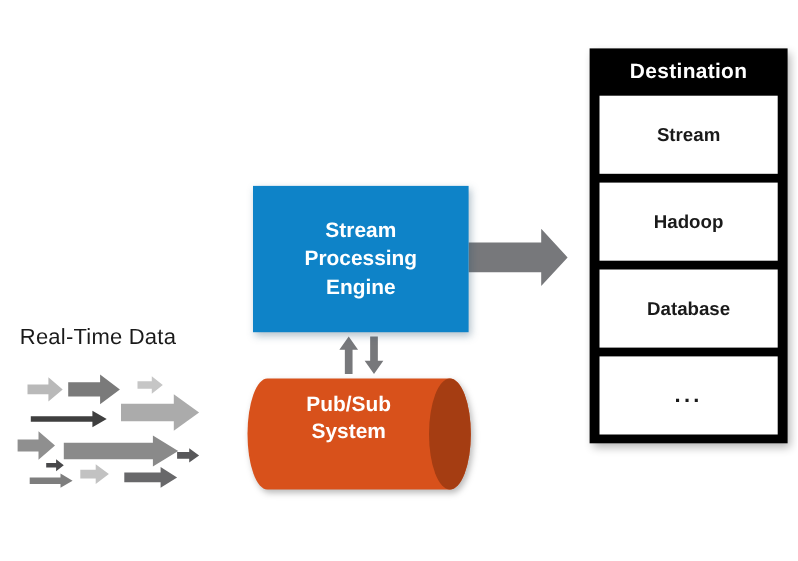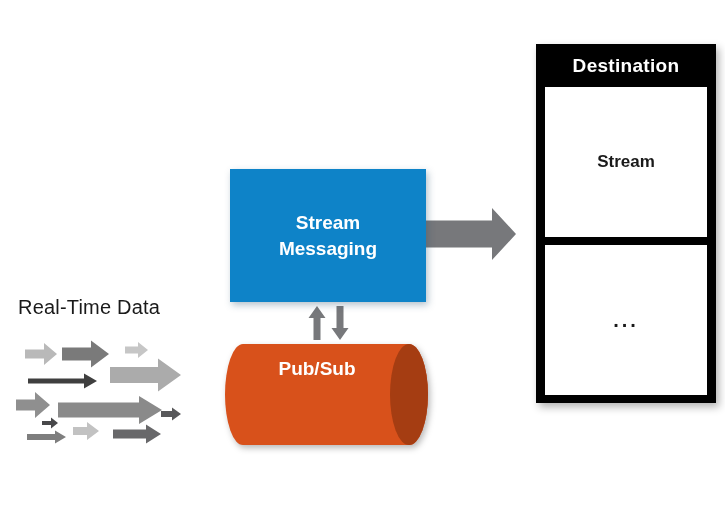--- a/index.html
+++ b/index.html
@@ -75,28 +75,32 @@
     <g class="shadowed">
       <path d="M 243 344 L 409 344 A 19 50.5 0 0 1 409 445 L 243 445 A 18 50.5 0 0 1 243 344 Z" fill="#D8511B"></path>
       <ellipse cx="409" cy="394.5" rx="19" ry="50.5" fill="#A53D12"></ellipse>
     </g>
   </svg>
 
   <div class="title">Real-Time Data</div>
 
   <div class="engine">
     <span>Stream</span>
-    <span>Messaging</span>
+    <span>Processing</span>
+    <span>Engine</span>
   </div>
 
   <div class="pubsub-label">
     <span>Pub/Sub</span>
+    <span>System</span>
   </div>
 
   <div class="panel">
     <div class="panel-header">Destination</div>
     <div class="panel-cells">
       <div class="cell">Stream</div>
+      <div class="cell">Hadoop</div>
+      <div class="cell">Database</div>
       <div class="cell">...</div>
     </div>
   </div>
 
 </div>
 
 </body></html>

